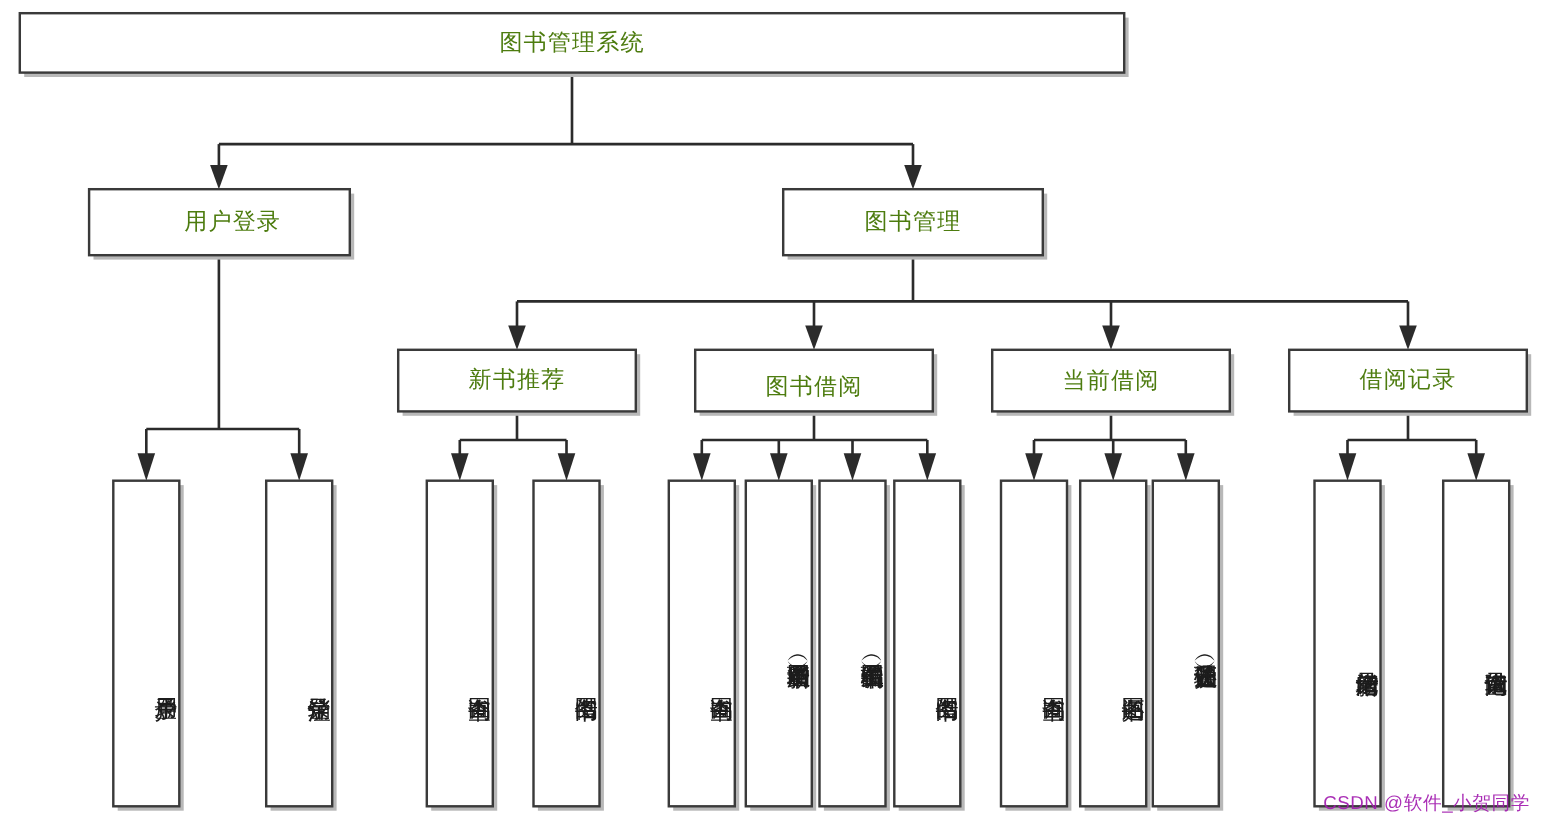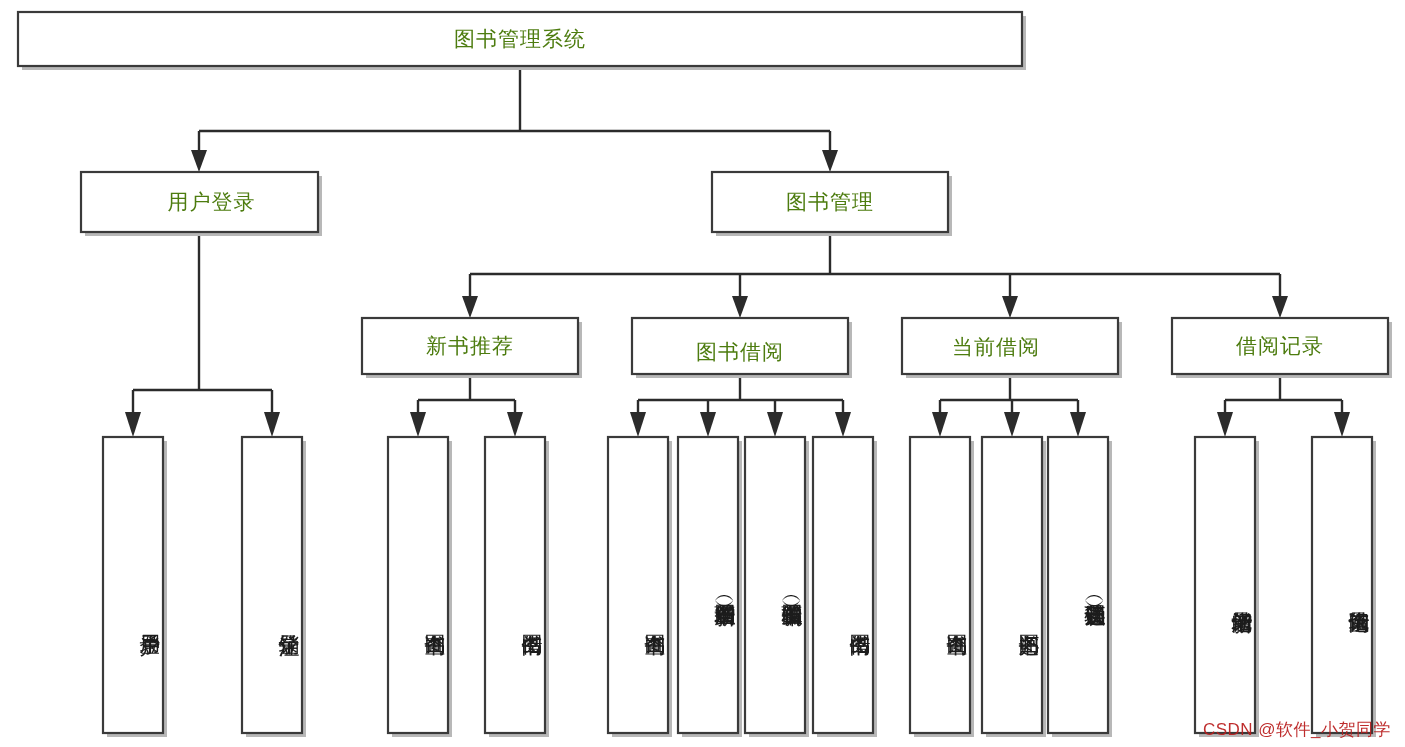--- a/index.html
+++ b/index.html
@@ -72,21 +72,21 @@
     writing-mode: vertical-rl;
     text-orientation: upright;
     pointer-events: none;
     overflow: hidden;
   }
   .watermark {
     position: absolute;
     right: 14px;
     bottom: 6px;
     font-size: 17px;
-    color: #b91c1c;
+    color: #a21caf;
     letter-spacing: 0.5px;
     white-space: nowrap;
     opacity: 0.92;
   }
 </style>
 </head>
 <body>
 
 <div id="diagram-root">
 
@@ -218,21 +218,21 @@
     </g>
   </svg>
 
   <div class="node-label-h" style="left:18px; top:12px; width:1004px; height:54px;">图书管理系统</div>
 
   <div class="node-label-h" style="left:81px; top:172px; width:237px; height:60px;margin-left:12px;">用户登录</div>
   <div class="node-label-h" style="left:712px; top:172px; width:236px; height:60px;">图书管理</div>
 
   <div class="node-label-h" style="left:362px; top:318px; width:216px; height:56px;border-radius:21px;">新书推荐</div>
   <div class="node-label-h" style="left:632px; top:318px; width:216px; height:68px;">图书借阅</div>
-  <div class="node-label-h" style="left:848px; top:318px; width:216px; height:58px;padding-left:40px;">当前借阅</div>
+  <div class="node-label-h" style="left:902px; top:318px; width:216px; height:58px;">当前借阅</div>
   <div class="node-label-h" style="left:1172px; top:318px; width:216px; height:56px;text-align:center;">借阅记录</div>
 
   <div class="node-label-v" style="left:103px; top:513px; width:60px; height:210px;">用户登录</div>
   <div class="node-label-v" style="left:242px; top:513px; width:60px; height:210px;">注销登录</div>
 
   <div class="node-label-v" style="left:388px; top:513px; width:60px; height:210px;">查询图书</div>
   <div class="node-label-v" style="left:485px; top:513px; width:60px; height:210px;">借阅图书</div>
 
   <div class="node-label-v" style="left:608px; top:513px; width:60px; height:210px;">查询图书</div>
   <div class="node-label-v" style="left:678px; top:445px; width:60px; height:285px;">新增图书（管理员）</div>

